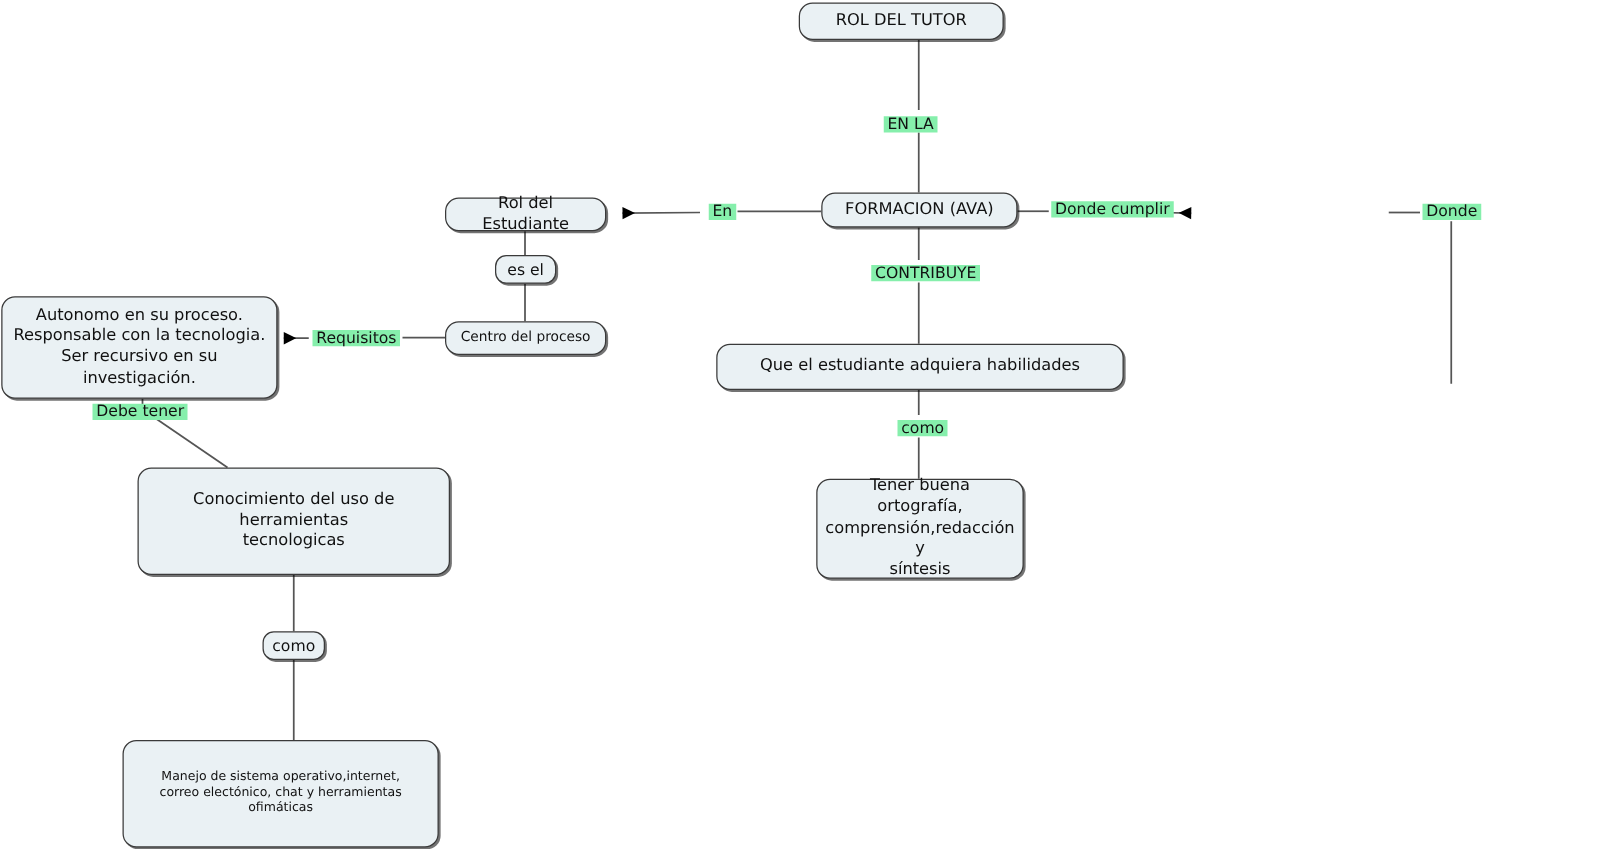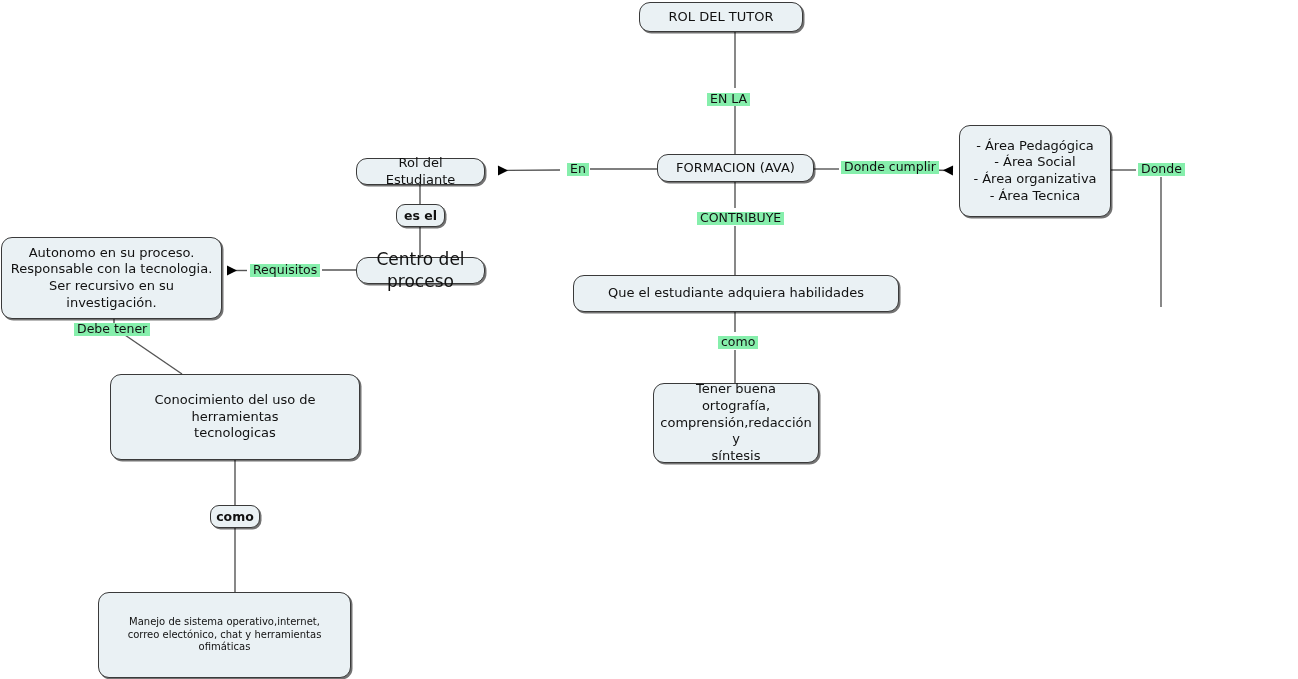--- a/index.html
+++ b/index.html
@@ -18,38 +18,38 @@
     border:1.3px solid #3a3a3a;
     border-radius:11px;
     display:flex;align-items:center;justify-content:center;
     text-align:center;
     line-height:1.28;
     color:#111111;
     box-shadow:1.5px 1.5px 0 rgba(0,0,0,0.55);
     white-space:pre-line;
     padding:2px 6px;
   }
-  .node.pill{border-radius:9px;font-weight:bold;}
+  .node.pill{border-radius:9px;}
   .node.small{font-size:12.5px;}
 
   .edge-label{
     position:absolute;
     font-size:12.5px;
     color:#111111;
     background:#86efac;
     padding:0 3px;
     white-space:nowrap;
     line-height:1;
   }
   .n-tutor      {left:639px; top:2px;   width:164px; height:30px; font-size:13px;}
   .n-formacion  {left:657px; top:154px; width:157px; height:28px; font-size:13px;}
   .n-areas      {left:959px; top:125px; width:152px; height:92px; font-size:13px;}
   .n-rolest     {left:356px; top:158px; width:129px; height:27px; font-size:13px;}
   .n-esel       {left:396px; top:204px; width:49px;  height:23px; font-size:12.5px;}
-  .n-centro     {left:356px; top:257px; width:129px; height:27px; font-size:17px;border-radius:12px;}
+  .n-centro     {left:356px; top:257px; width:129px; height:27px; font-size:11px;}
   .n-autonomo   {left:1px;   top:237px; width:221px; height:82px; font-size:13px;}
   .n-conoc      {left:110px; top:374px; width:250px; height:86px; font-size:13px;}
   .n-como       {left:210px; top:505px; width:50px;  height:23px; font-size:12.5px;}
   .n-manejo     {left:98px; top:592px; width:253px; height:86px; font-size:10px;}
   .n-habil      {left:573px; top:275px; width:326px; height:37px; font-size:13px;}
   .n-orto       {left:653px; top:383px; width:166px; height:80px; font-size:13px;}
   .n-tutorprop  {left:1026px;top:307px; width:270px; height:96px; font-size:13px;}
 
   .l-enla       {left:707px; top:93px;}
   .l-contribuye {left:697px; top:212px;}
@@ -102,24 +102,20 @@
 
       <line x1="1111" y1="170" x2="1136" y2="170"></line>
       <line x1="1161" y1="177" x2="1161" y2="307"></line>
     </g>
   </svg>
 
   <div class="node n-tutor">ROL DEL TUTOR</div>
 
   <div class="node n-formacion">FORMACION (AVA)</div>
 
-  <div class="node n-areas">- Área Pedagógica
-- Área Social
-- Área organizativa
-- Área Tecnica</div>
 
   <div class="node n-rolest">Rol del Estudiante</div>
 
   <div class="node pill small n-esel">es el</div>
 
   <div class="node n-centro">Centro del proceso</div>
 
   <div class="node n-autonomo">Autonomo en su proceso.
 Responsable con la tecnologia.
 Ser recursivo en su investigación.</div>

